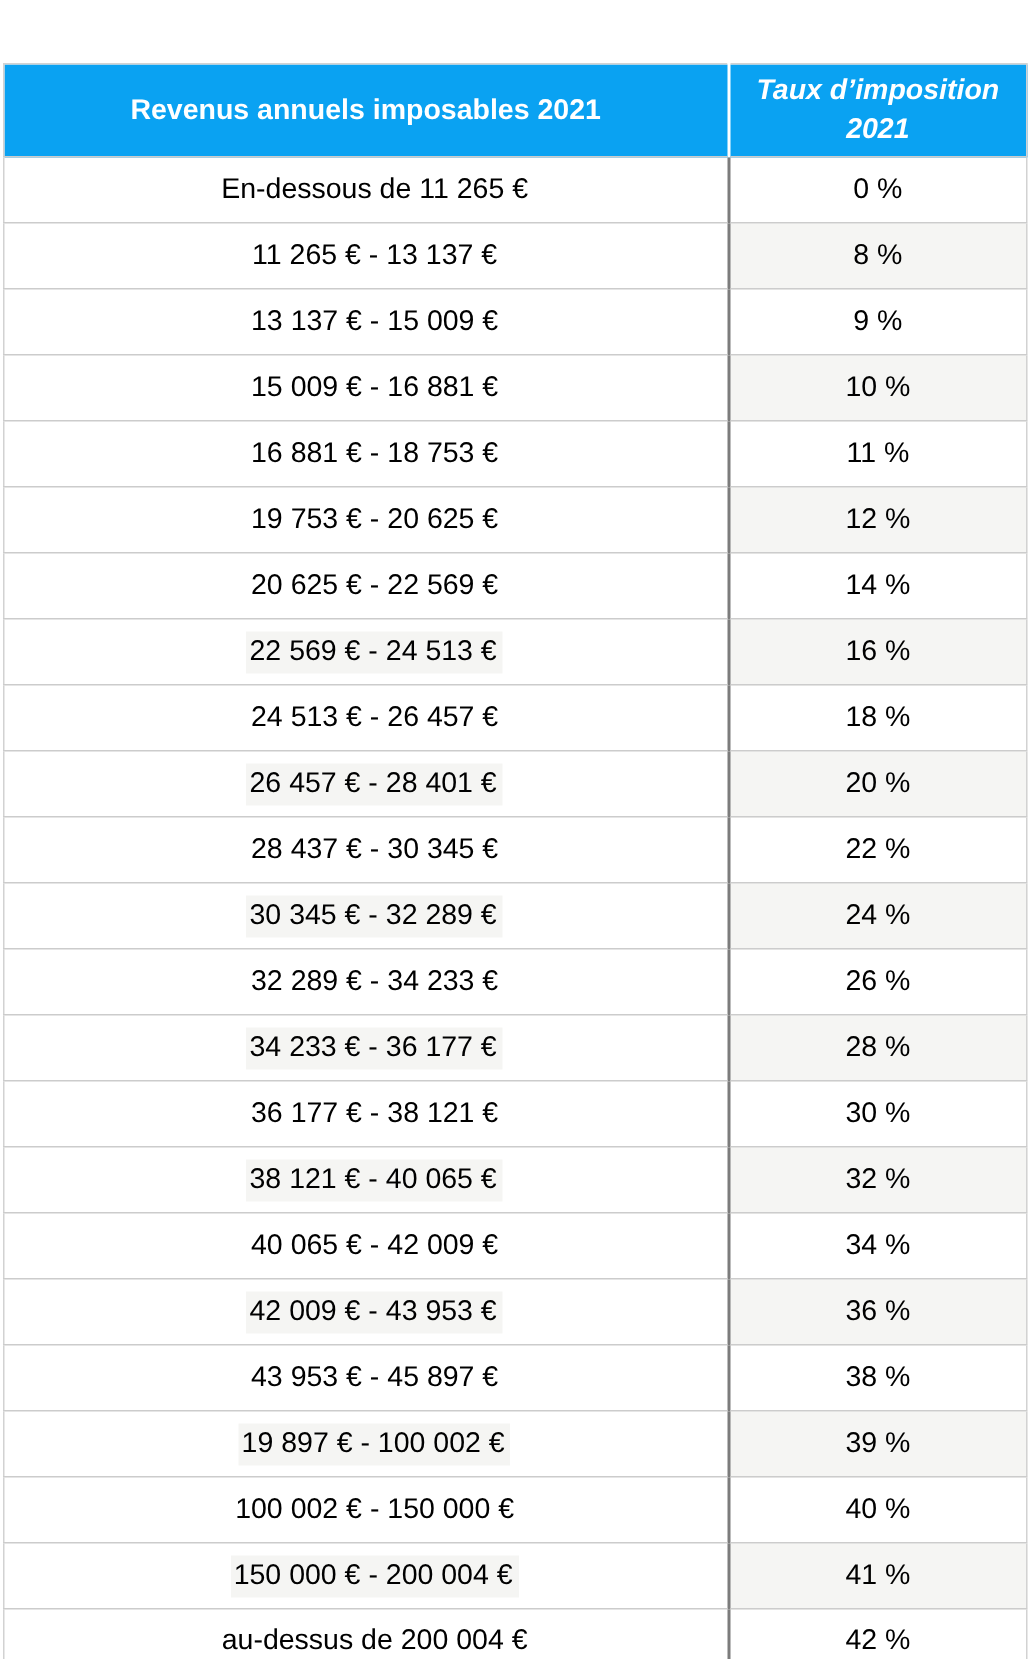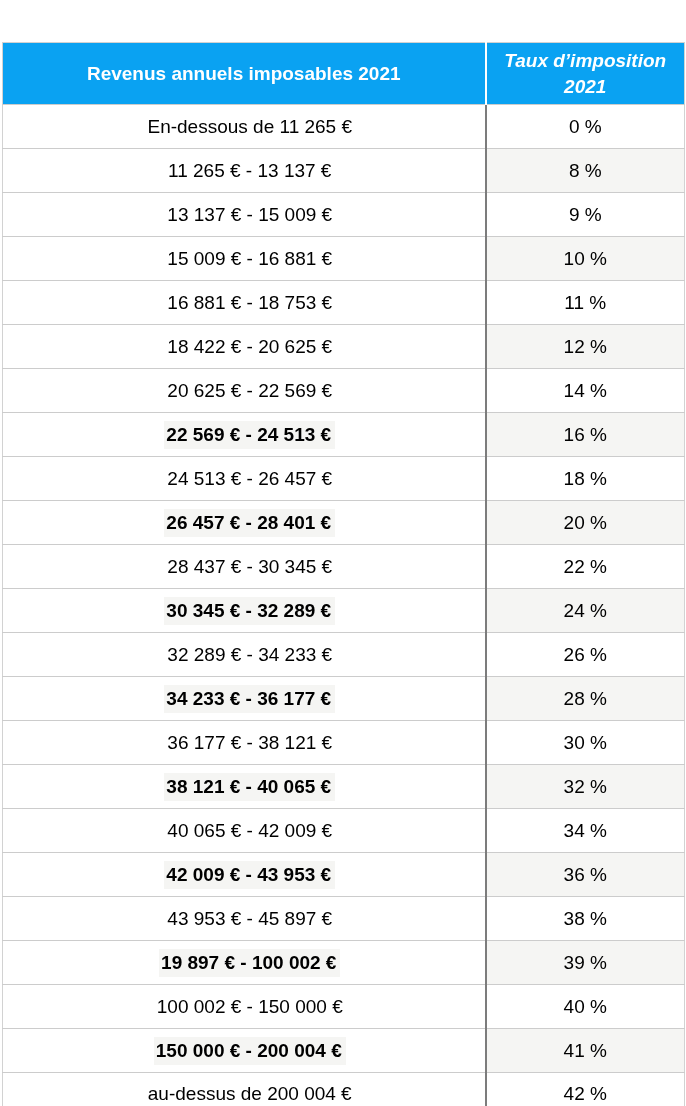--- a/index.html
+++ b/index.html
@@ -50,21 +50,21 @@
     font-size: 19px;
     color: var(--text);
     height: 44px;
     border-top: 1px solid var(--grid);
     vertical-align: middle;
     padding: 0;
   }
   td.td-income { text-align: center; padding-left: 12px; }
   td.td-rate   { text-align: center; border-left: 2px solid var(--divider); }
   tr.shaded td.td-rate { background: var(--shade); }
-  span.hl { background: var(--shade); padding: 3px 4px 4px 2px; font-weight: bold; }
+  span.hl { background: var(--shade); padding: 3px 4px 4px 2px; }
 </style>
 </head>
 <body>
 
 <div class="page">
   <table class="tax-table">
     <colgroup>
       <col class="c-left">
       <col class="c-right">
     </colgroup>
@@ -89,21 +89,21 @@
         </tr>
         <tr class="shaded">
           <td class="td-income"><span>15 009 € - 16 881 €</span></td>
           <td class="td-rate">10 %</td>
         </tr>
         <tr>
           <td class="td-income"><span>16 881 € - 18 753 €</span></td>
           <td class="td-rate">11 %</td>
         </tr>
         <tr class="shaded">
-          <td class="td-income"><span>18 422 € - 20 625 €</span></td>
+          <td class="td-income"><span>19 753 € - 20 625 €</span></td>
           <td class="td-rate">12 %</td>
         </tr>
         <tr>
           <td class="td-income"><span>20 625 € - 22 569 €</span></td>
           <td class="td-rate">14 %</td>
         </tr>
         <tr class="shaded">
           <td class="td-income"><span class="hl">22 569 € - 24 513 €</span></td>
           <td class="td-rate">16 %</td>
         </tr>

